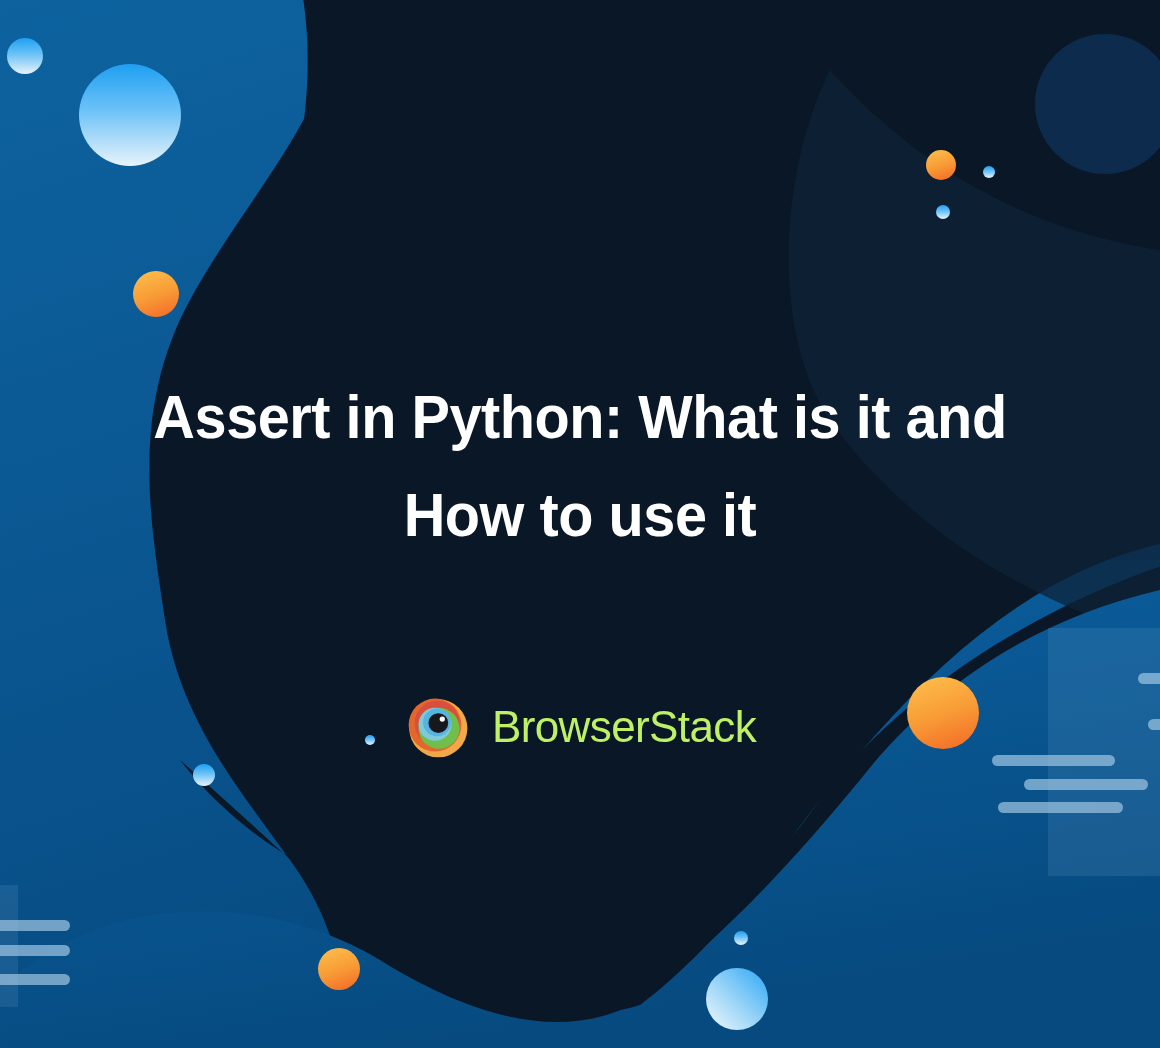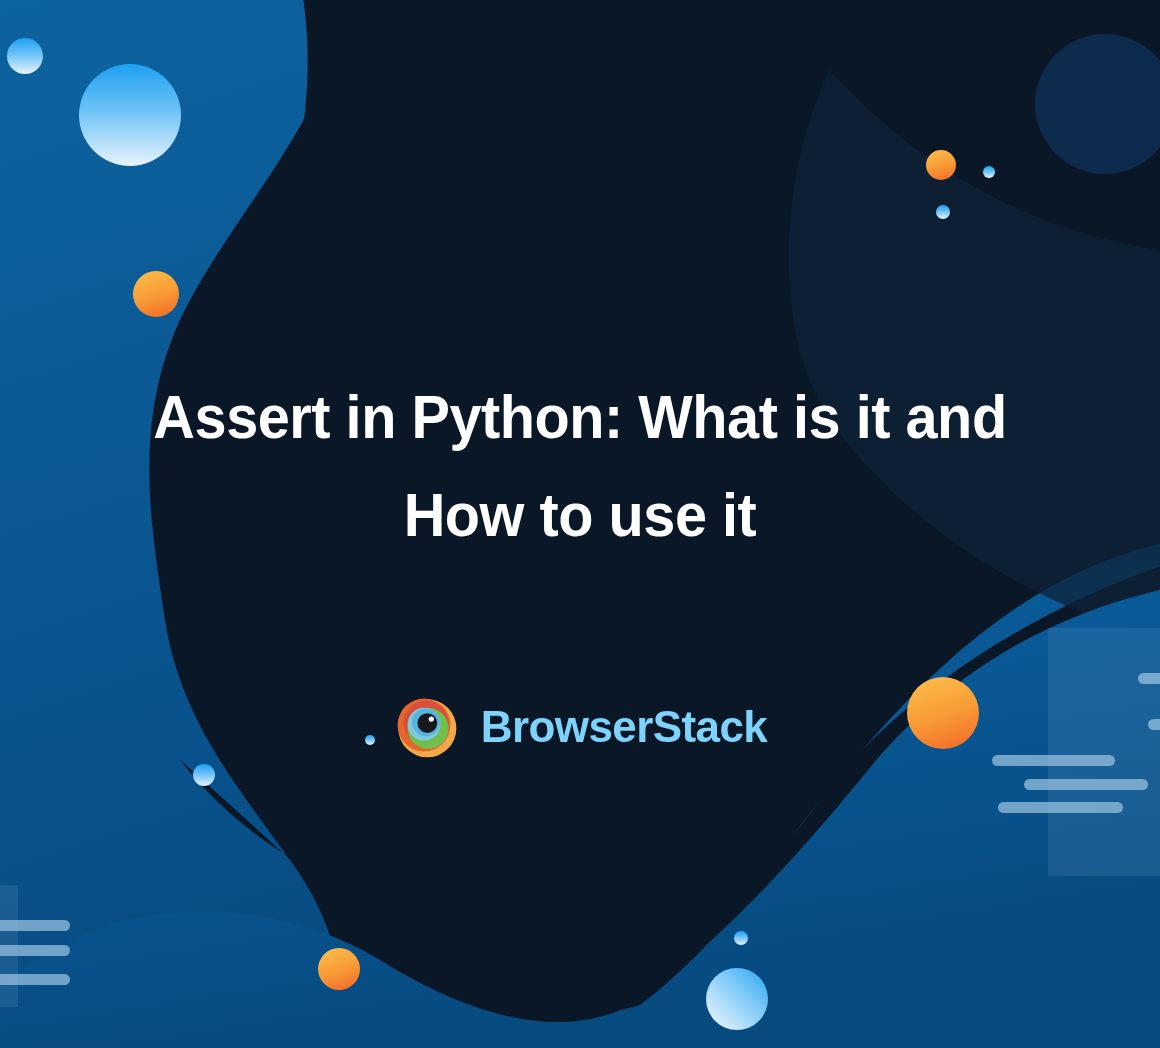--- a/index.html
+++ b/index.html
@@ -57,23 +57,23 @@
     align-items: center;
     justify-content: center;
     gap: 22px;
   }
   #brand-logo {
     width: 66px;
     height: 66px;
     display: block;
   }
   #brand-name {
-    color: #7dd3fc;
+    color: #bef264;
     font-family: "Liberation Sans", sans-serif;
-    font-weight: bold;
+    font-weight: normal;
     font-size: 44px;
     letter-spacing: -0.6px;
     line-height: 1;
     white-space: nowrap;
   }
 </style>
 </head>
 <body>
 
 <div id="canvas">

